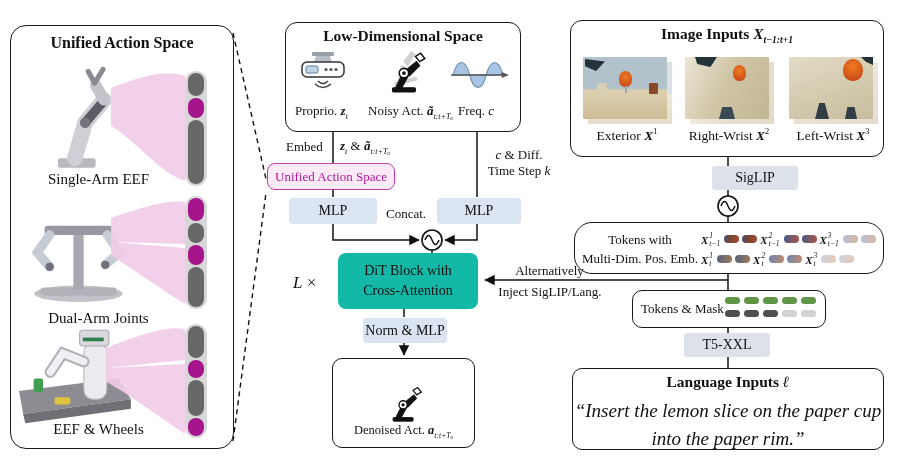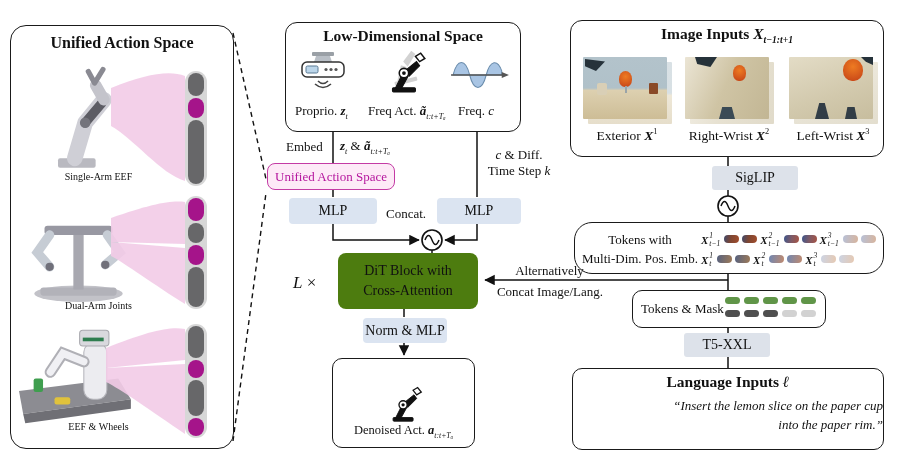--- a/index.html
+++ b/index.html
@@ -14,21 +14,21 @@
         align-items:center;justify-content:center;font-size:14px;}
   .chip-gray{background:#dde2ea;border-radius:3px;}
   .lbl{position:absolute;z-index:3;font-size:13px;white-space:nowrap;}
   .m{font-style:italic;}
   .mb{font-style:italic;font-weight:bold;}
   sub{font-size:0.62em;} sup{font-size:0.62em;}
   
   .bar-track{position:absolute;width:22px;background:#d7d7d7;border-radius:11px;}
   .bar-seg{position:absolute;left:3px;width:16px;border-radius:8px;}
   .seg-gray{background:#676769;} .seg-mag{background:#a5148a;}
-  .robot-label{position:absolute;left:5px;width:165px;text-align:center;font-size:10px;}
+  .robot-label{position:absolute;left:5px;width:165px;text-align:center;font-size:15px;}
   
   .uas-box{position:absolute;left:267px;top:163px;width:126px;height:25px;background:#fdeaf7;
            border:1.8px solid #c43ba5;border-radius:8px;z-index:3;display:flex;align-items:center;
            justify-content:center;font-size:13px;color:#b5179e;}
   
   .photo{position:absolute;width:84px;height:62px;z-index:2;}
   .photo .back,.photo .front{position:absolute;width:100%;height:100%;border-radius:1px;}
   .photo .back{left:5px;top:5px;opacity:.5;}
   .photo .front{left:0;top:0;}
   .ph1{background:linear-gradient(180deg,#b3c3cb 0%,#b0c1c9 50%,#ddd0b0 54%,#cdbd96 100%);}
@@ -49,21 +49,21 @@
   .pA2{background:linear-gradient(100deg,#3d568c 0%,#7e5a66 50%,#a85444 100%);}
   .pA3{background:linear-gradient(100deg,#b7c1d8 0%,#d8b49c 100%);}
   .pB1{background:linear-gradient(100deg,#55617f 0%,#9e7a58 100%);}
   .pB2{background:linear-gradient(100deg,#6f86b2 0%,#c08a6f 100%);}
   .pB3{background:linear-gradient(100deg,#ccd4e4 0%,#e6c9b2 100%);}
   .pill-s{width:15px;height:7px;border-radius:3.5px;}
   .pg{background:#609548;} .pd{background:#4f4f4f;} .pl{background:#d2d2d2;}
   .watermark{position:absolute;left:648px;top:401px;z-index:9;font-size:29px;color:#8f8f8f;
              opacity:.48;letter-spacing:1px;white-space:nowrap;pointer-events:none;
              font-family:"Liberation Serif","DejaVu Serif",sans-serif;}
-  .quote{font-style:italic;font-size:13px;text-align:right;line-height:1.45;}
+  .quote{font-style:italic;font-size:19px;text-align:center;line-height:1.45;}
 </style>
 </head>
 <body>
 
 <div class="canvas">
 
   <svg class="wires" width="922" height="463">
     <defs>
       <marker id="arr" markerWidth="8" markerHeight="8" refX="6.5" refY="3.5" orient="auto">
         <polygon points="0,0 7,3.5 0,7" fill="#111"></polygon>
@@ -152,21 +152,21 @@
       <div class="bar-seg seg-gray" style="top:71px;height:40px;"></div>
     </div>
     <div class="bar-track" style="left:174px;top:298px;height:114px;">
       <div class="bar-seg seg-gray" style="top:2px;height:32px;"></div>
       <div class="bar-seg seg-mag" style="top:36px;height:18px;"></div>
       <div class="bar-seg seg-gray" style="top:56px;height:36px;"></div>
       <div class="bar-seg seg-mag" style="top:94px;height:18px;"></div>
     </div>
 
     <div class="robot-label" style="top:145px;">Single-Arm EEF</div>
-    <div class="robot-label" style="top:274px;">Dual-Arm Joints</div>
+    <div class="robot-label" style="top:284px;">Dual-Arm Joints</div>
     <div class="robot-label" style="top:395px;">EEF &amp; Wheels</div>
   </div>
 
   <div class="outline-box" style="left:285px;top:22px;width:234px;height:108px;border-radius:12px;">
     <div class="b-title" style="position:absolute;left:0;top:4px;width:100%;">Low-Dimensional Space</div>
     <svg class="abs" style="left:14px;top:28px;" width="46" height="44" viewBox="0 0 46 42">
       <rect x="12" y="0" width="22" height="4" rx="1" fill="#9aa0a6"></rect>
       <path d="M16,4 L14,10 H32 L30,4 Z" fill="#b9bfc6"></path>
       <rect x="2" y="10" width="42" height="15" rx="5" fill="#fff" stroke="#333" stroke-width="1.5"></rect>
       <rect x="6" y="14" width="12" height="7" rx="1.5" fill="#bcd6ea" stroke="#5a7a94"></rect>
@@ -192,45 +192,45 @@
       <circle cx="21" cy="24" r="1.8" fill="#111"></circle>
     </svg>
     <svg class="abs" style="left:164px;top:34px;" width="60" height="36" viewBox="0 0 58 34">
       <path d="M3,17 C7,1 15,1 19,17 Z" fill="#a9c5e4" stroke="#6a8cac"></path>
       <path d="M19,17 C23,33 31,33 35,17 Z" fill="#a9c5e4" stroke="#6a8cac"></path>
       <path d="M35,17 C39,2 46,2 50,13 L50,17 Z" fill="#a9c5e4" stroke="#6a8cac"></path>
       <path d="M1,17 H53" stroke="#555" stroke-width="1.4"></path>
       <polygon points="57,17 50,14 50,20" fill="#555"></polygon>
     </svg>
     <span class="lbl" style="left:9px;top:80px;"><span>Proprio.</span> <span class="mb">z</span><sub class="m">t</sub></span>
-    <span class="lbl" style="left:82px;top:80px;"><span>Freq Act.</span> <span class="mb">ã</span><sub class="m">t:t+Tₐ</sub></span>
+    <span class="lbl" style="left:82px;top:80px;"><span>Noisy Act.</span> <span class="mb">ã</span><sub class="m">t:t+Tₐ</sub></span>
     <span class="lbl" style="left:172px;top:80px;"><span>Freq.</span> <span class="m">c</span></span>
   </div>
 
   <span class="lbl" style="left:286px;top:139px;">Embed</span>
   <span class="lbl" style="left:340px;top:138px;"><span class="mb">z</span><sub class="m">t</sub><span> &amp; </span><span class="mb">ã</span><sub class="m">t:t+Tₐ</sub></span>
   <div class="lbl" style="left:479px;top:147px;width:80px;text-align:center;line-height:1.25;font-family:Liberation Serif, serif;">
     <span class="m">c</span><span> &amp; Diff.</span><br>
     <span>Time Step </span><span class="m">k</span>
   </div>
 
   <div class="uas-box">Unified Action Space</div>
 
   <div class="chip" style="left:289px;top:198px;width:88px;height:26px;">MLP</div>
   <span class="lbl" style="left:386px;top:206px;">Concat.</span>
   <div class="chip" style="left:437px;top:198px;width:84px;height:26px;">MLP</div>
 
   <span class="lbl" style="left:293px;top:273px;font-size:17px;"><span class="m">L</span><span> ×</span></span>
-  <div class="chip" style="left:338px;top:253px;width:140px;height:56px;border-radius:8px;background:#4d7c0f;flex-direction:column;line-height:1.4;">
+  <div class="chip" style="left:338px;top:253px;width:140px;height:56px;border-radius:8px;background:#14b8a6;flex-direction:column;line-height:1.4;">
     <span>DiT Block with</span>
     <span>Cross-Attention</span>
   </div>
 
   <div class="lbl" style="left:492px;top:263px;width:115px;text-align:center;">Alternatively</div>
-  <div class="lbl" style="left:485px;top:284px;width:130px;text-align:center;">Concat Image/Lang.</div>
+  <div class="lbl" style="left:485px;top:284px;width:130px;text-align:center;">Inject SigLIP/Lang.</div>
 
   <div class="chip" style="left:363px;top:318px;width:84px;height:25px;">Norm &amp; MLP</div>
 
   <div class="outline-box" style="left:332px;top:358px;width:141px;height:88px;border-radius:10px;">
     <svg class="abs" style="left:50px;top:24px;" width="42" height="40" viewBox="0 0 44 44">
       <g fill="#111" stroke="#111">
         <rect x="10" y="38" width="22" height="4" rx="1"></rect>
         <polygon points="13,38 20,24 25,27 19,38"></polygon>
         <polygon points="23,21 33,13 36,17 26,27"></polygon>
       </g>

